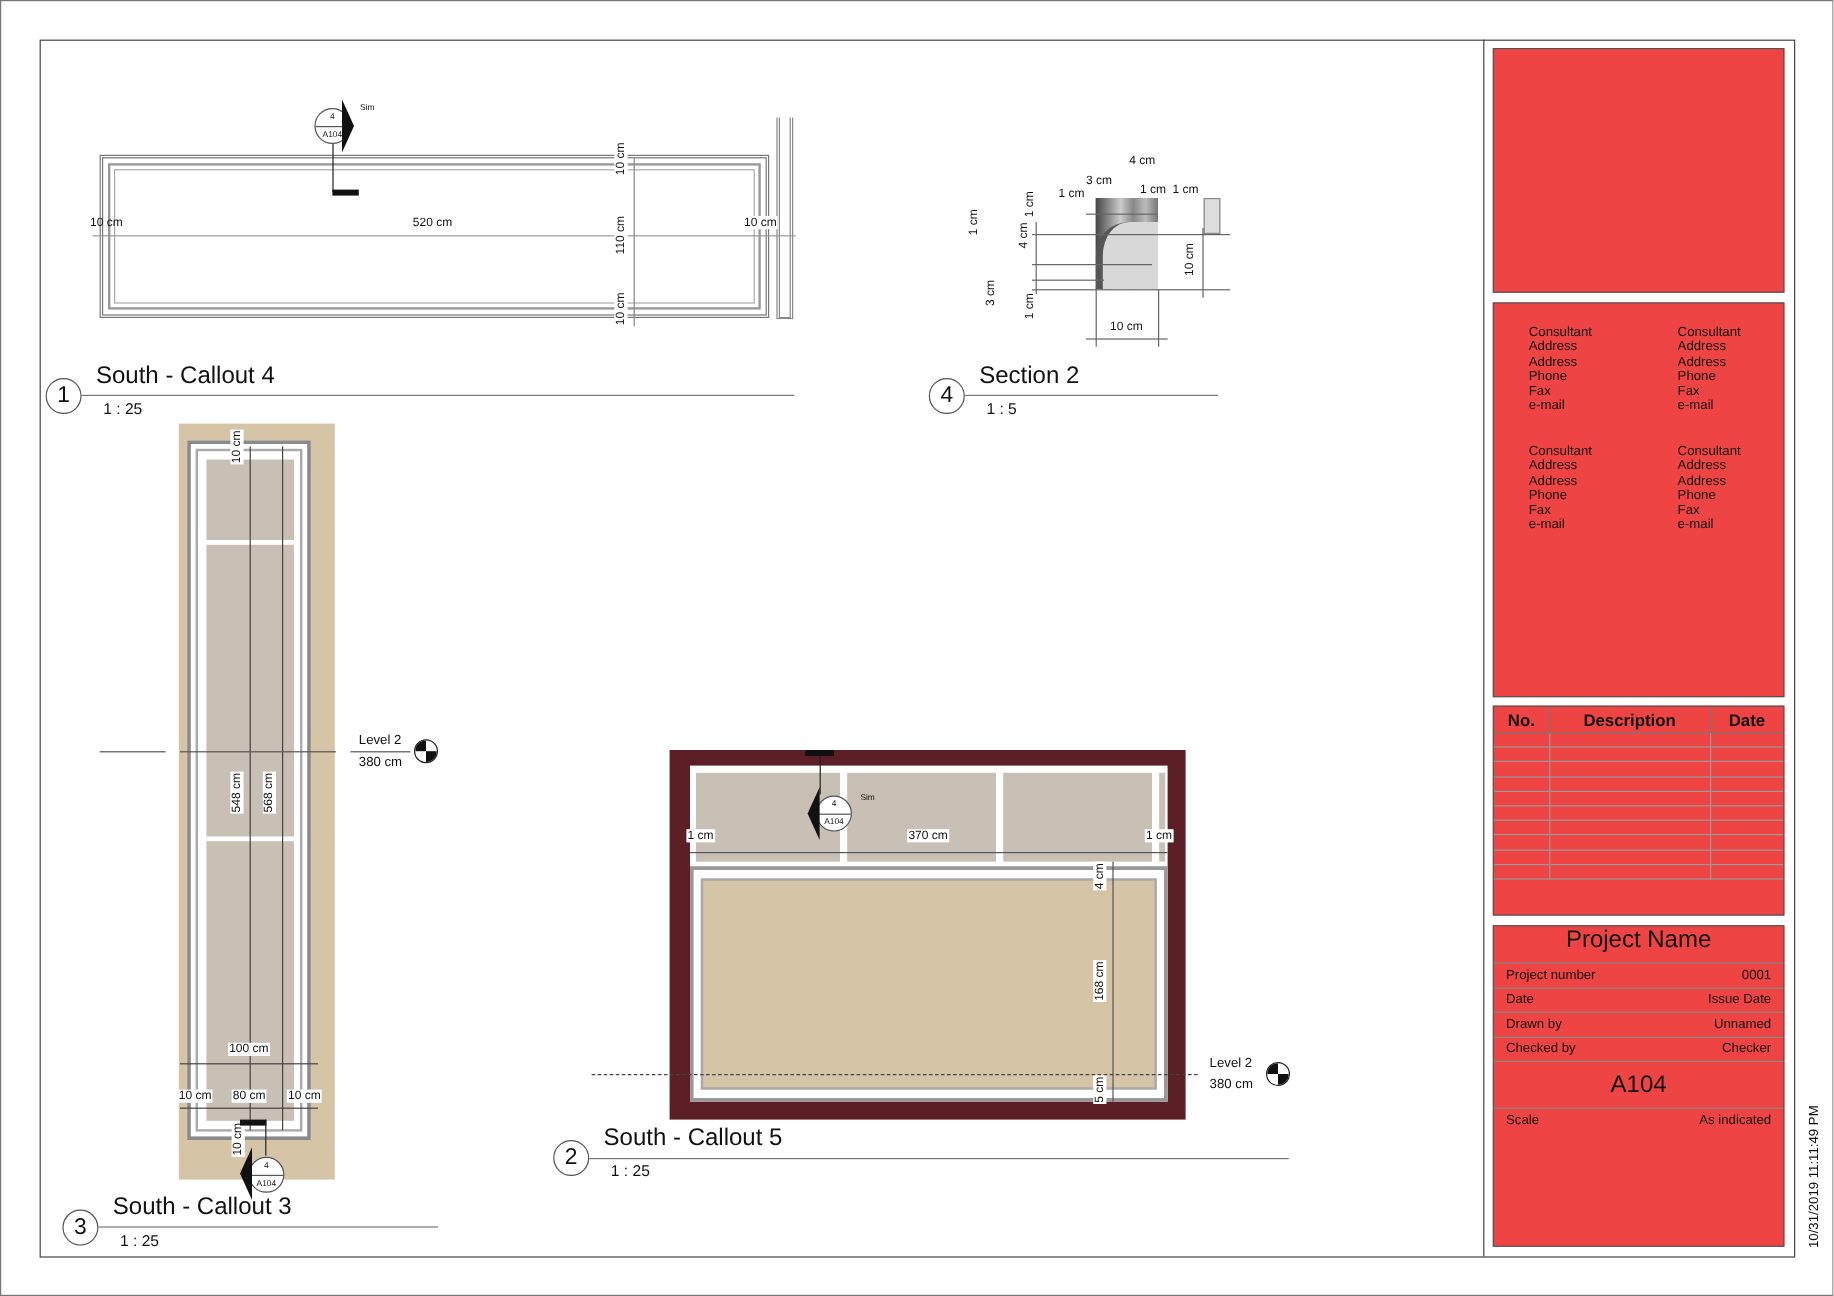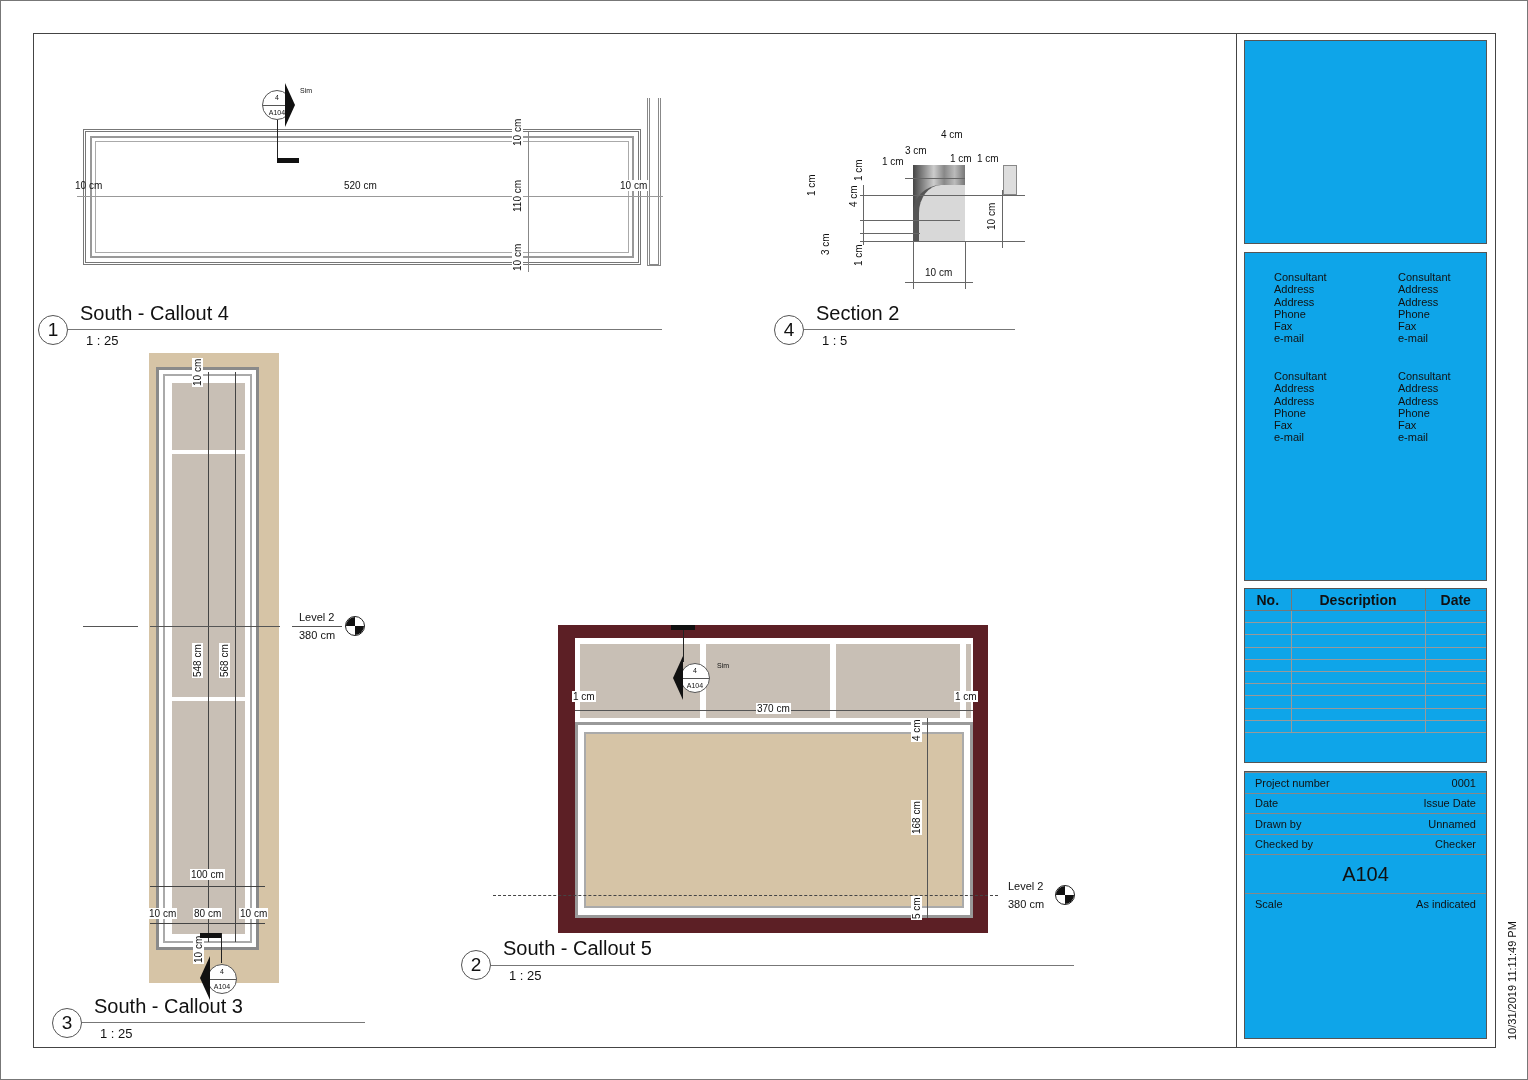--- a/index.html
+++ b/index.html
@@ -4,21 +4,21 @@
 <style>
   html, body { margin:0; padding:0; background:#ffffff; }
   body { width:1528px; height:1080px; position:relative; overflow:hidden;
          font-family:"Liberation Sans", sans-serif; color:#111; }
   .abs { position:absolute; }
   .sheet-outer { left:0; top:0; width:1526px; height:1078px; border:1px solid #777; }
   .sheet-frame { left:33px; top:33px; width:1461px; height:1013px; border:1px solid #444; }
   .tb-divider { left:1236px; top:33px; width:1px; height:1014px; background:#444; }
 
   
-  .tb-box { border:1px solid #555; box-sizing:border-box; background:#0ea5e9; }
+  .tb-box { border:1px solid #555; box-sizing:border-box; background:#ef4444; }
   .consult { font-size:11px; line-height:12.3px; }
   .rev-table { border-collapse:collapse; width:100%; font-size:14px; }
   .rev-table th { font-weight:bold; border-right:1px solid #777; border-bottom:1px solid #777; height:21px; padding:0; }
   .rev-table th:last-child, .rev-table td:last-child { border-right:none; }
   .rev-table td { border-right:1px solid #999; border-bottom:1px solid #999; height:11.2px; padding:0; }
   .tb-row { display:flex; justify-content:space-between; align-items:center; font-size:11px; padding:0 10px; box-sizing:border-box; border-top:1px solid #888; height:20.5px; }
   .timestamp { left:1506px; top:1040px; transform-origin:left top; transform:rotate(-90deg); font-size:11px; white-space:nowrap; }
 
   
   .vt-circle { width:30px; height:30px; border:1px solid #555; border-radius:50%; box-sizing:border-box; display:flex; align-items:center; justify-content:center; font-size:19px; background:#fff; }
@@ -169,21 +169,21 @@
   <div class="abs" style="left:90px;top:24px;width:120px;height:74px;background:#c8bfb5;"></div>
   <div class="abs" style="left:216px;top:24px;width:124px;height:74px;background:#c8bfb5;"></div>
   <div class="abs" style="left:346px;top:24px;width:124px;height:74px;background:#c8bfb5;"></div>
   <div class="abs" style="left:476px;top:24px;width:5px;height:74px;background:#c8bfb5;"></div>
 
   <div class="abs" style="left:85px;top:102px;width:398px;height:196px;background:#fff;border:3px solid #999;box-sizing:border-box;"></div>
   <div class="abs" style="left:94px;top:112px;width:380px;height:176px;background:#d6c4a6;border:2px solid #aaa;box-sizing:border-box;"></div>
 
   <div class="abs line-h" style="left:85px;top:90px;width:398px;background:#555;"></div>
   <div class="abs dim" style="left:82px;top:71px;">1 cm</div>
-  <div class="abs dim" style="left:266px;top:71px;margin-top:12px;">370 cm</div>
+  <div class="abs dim" style="left:266px;top:71px;">370 cm</div>
   <div class="abs dim" style="left:464px;top:71px;">1 cm</div>
   <div class="abs line-v" style="left:437px;top:98px;height:200px;background:#555;"></div>
   <div class="abs dim vdim" style="left:421px;top:122px;">4 cm</div>
   <div class="abs dim vdim" style="left:421px;top:215px;">168 cm</div>
   <div class="abs dim vdim" style="left:421px;top:300px;">5 cm</div>
 
   <div class="abs" style="left:3px;top:275px;width:505px;height:0;border-top:1px dashed #444;"></div>
   <div class="abs level-text" style="left:518px;top:258px;">Level 2</div>
   <div class="abs level-text" style="left:518px;top:276px;">380 cm</div>
   <div class="level-head" style="left:565px;top:265px;">
@@ -306,20 +306,21 @@
       <tr>
           <td></td>
           <td></td>
           <td></td>
         </tr>
     </tbody>
   </table>
 </div>
 
 <div class="abs tb-box" style="left:1244px;top:771px;width:243px;height:268px;">
+  <div style="text-align:center;font-size:20px;height:30px;">Project Name</div>
   <div class="tb-row">
     <span>Project number</span>
     <span>0001</span>
   </div>
   <div class="tb-row">
     <span>Date</span>
     <span>Issue Date</span>
   </div>
   <div class="tb-row">
     <span>Drawn by</span>

